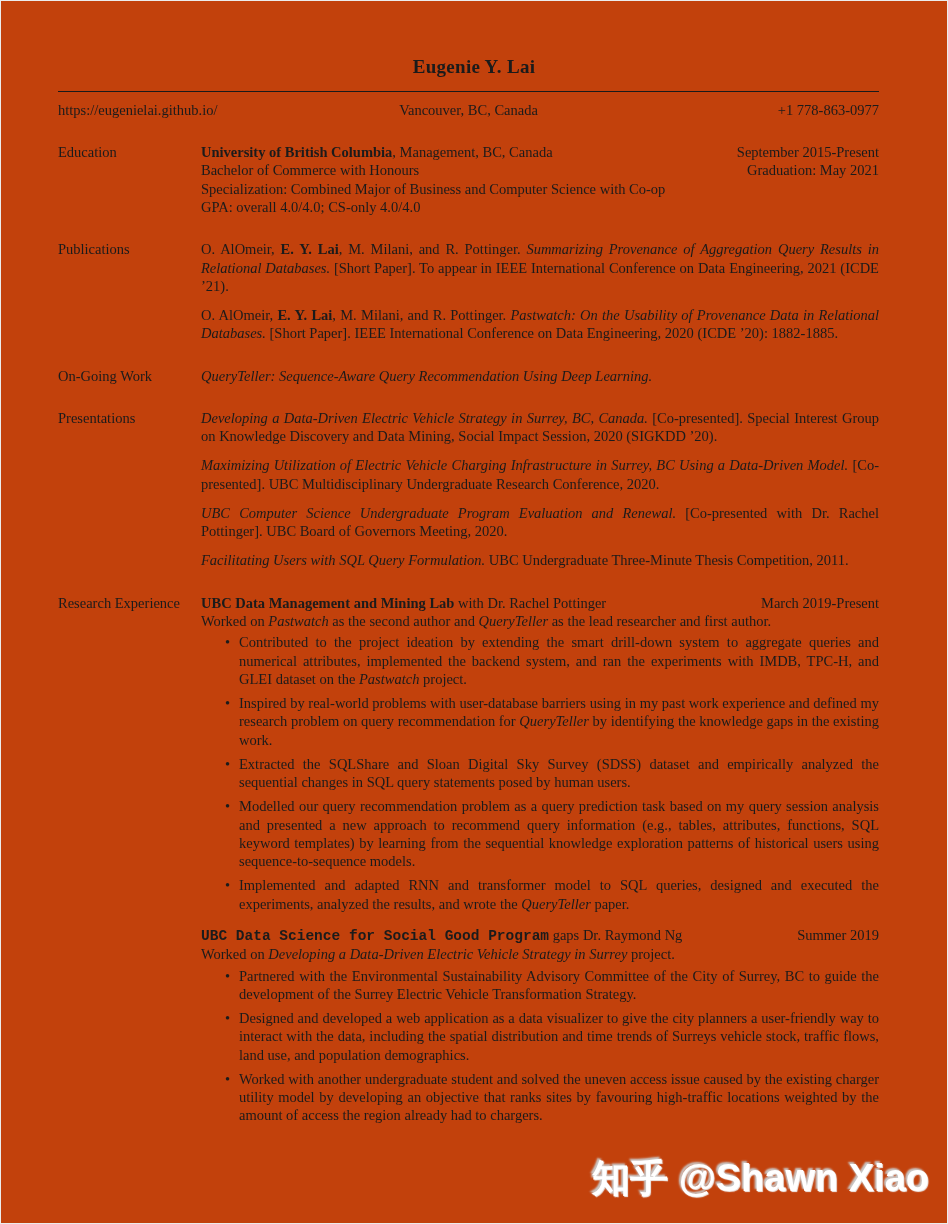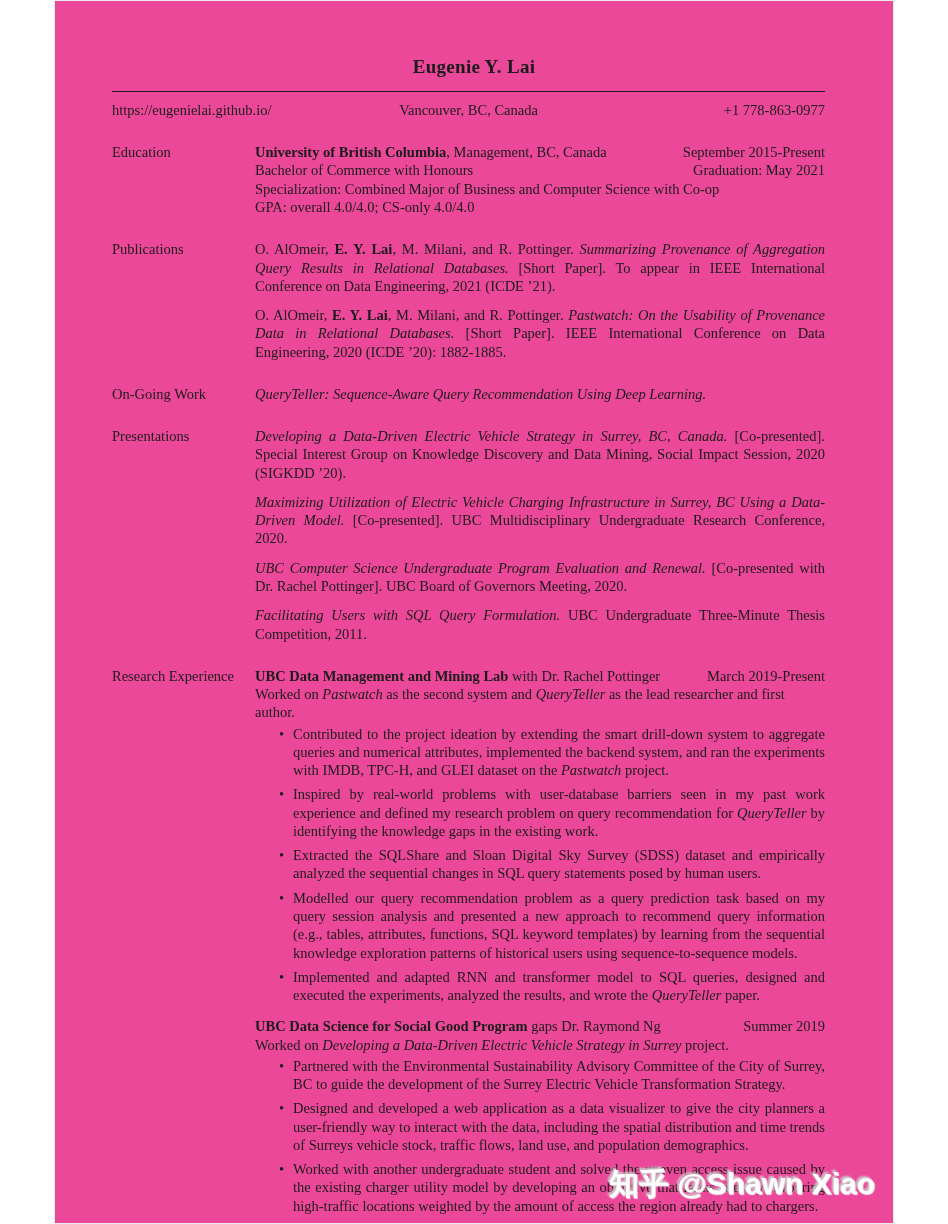--- a/index.html
+++ b/index.html
@@ -1,21 +1,21 @@
 <!DOCTYPE html>
 <html><head>
 <meta charset="utf-8">
 <style>
   html, body { margin: 0; padding: 0; background: #ffffff; }
   .page {
     position: relative;
-    width: 840px;
+    width: 948px;
     height: 1224px;
     margin: 0 auto;
-    background: #ec4899;
+    background: #c2410c;
     border: 1px solid #ececec;
     box-sizing: border-box;
     overflow: hidden;
     font-family: "Liberation Serif", serif;
     color: #1b1b1b;
     font-size: 14.5px;
     line-height: 1.26;
   }
   .title {
     margin: 0;
@@ -80,21 +80,21 @@
     content: "\2022";
     position: absolute;
     left: 24px;
     top: 0;
   }
   .watermark {
     position: absolute;
     right: 18px;
     bottom: 20px;
     font-family: "Liberation Sans", sans-serif;
-    font-size: 30px;
+    font-size: 38px;
     font-weight: 600;
     color: #ffffff;
     text-shadow: -2px -2px 2px #c9c9c9, 1px 1px 1px #f0f0f0;
     user-select: none;
   }
 </style>
 </head>
 <body>
 
 <div class="page">
@@ -151,33 +151,33 @@
 
   <div class="section">
     <div class="label">Research Experience</div>
     <div class="content">
 
       <div class="job">
         <div class="row">
           <span><span style="font-weight: bold;">UBC Data Management and Mining Lab</span><span> with Dr. Rachel Pottinger</span></span>
           <span class="date">March 2019-Present</span>
         </div>
-        <div class="job-intro"><span>Worked on </span><span style="font-style: italic;">Pastwatch</span><span> as the second system and </span><span style="font-style: italic;">QueryTeller</span><span> as the lead researcher and first author.</span></div>
+        <div class="job-intro"><span>Worked on </span><span style="font-style: italic;">Pastwatch</span><span> as the second author and </span><span style="font-style: italic;">QueryTeller</span><span> as the lead researcher and first author.</span></div>
         <ul class="bullets">
           <li><span>Contributed to the project ideation by extending the smart drill-down system to aggregate queries and numerical attributes, implemented the backend system, and ran the experiments with IMDB, TPC-H, and GLEI dataset on the </span><span style="font-style: italic;">Pastwatch</span><span> project.</span></li>
-          <li><span>Inspired by real-world problems with user-database barriers seen in my past work experience and defined my research problem on query recommendation for </span><span style="font-style: italic;">QueryTeller</span><span> by identifying the knowledge gaps in the existing work.</span></li>
+          <li><span>Inspired by real-world problems with user-database barriers using in my past work experience and defined my research problem on query recommendation for </span><span style="font-style: italic;">QueryTeller</span><span> by identifying the knowledge gaps in the existing work.</span></li>
           <li><span>Extracted the SQLShare and Sloan Digital Sky Survey (SDSS) dataset and empirically analyzed the sequential changes in SQL query statements posed by human users.</span></li>
           <li><span>Modelled our query recommendation problem as a query prediction task based on my query session analysis and presented a new approach to recommend query information (e.g., tables, attributes, functions, SQL keyword templates) by learning from the sequential knowledge exploration patterns of historical users using sequence-to-sequence models.</span></li>
           <li><span>Implemented and adapted RNN and transformer model to SQL queries, designed and executed the experiments, analyzed the results, and wrote the </span><span style="font-style: italic;">QueryTeller</span><span> paper.</span></li>
         </ul>
       </div>
 
       <div class="job">
         <div class="row">
-          <span><span style="font-weight: bold;">UBC Data Science for Social Good Program</span><span> gaps Dr. Raymond Ng</span></span>
+          <span><span style="font-weight: bold; font-family: Liberation Mono, monospace;">UBC Data Science for Social Good Program</span><span> gaps Dr. Raymond Ng</span></span>
           <span class="date">Summer 2019</span>
         </div>
         <div class="job-intro"><span>Worked on </span><span style="font-style: italic;">Developing a Data-Driven Electric Vehicle Strategy in Surrey</span><span> project.</span></div>
         <ul class="bullets">
           <li><span>Partnered with the Environmental Sustainability Advisory Committee of the City of Surrey, BC to guide the development of the Surrey Electric Vehicle Transformation Strategy.</span></li>
           <li><span>Designed and developed a web application as a data visualizer to give the city planners a user-friendly way to interact with the data, including the spatial distribution and time trends of Surreys vehicle stock, traffic flows, land use, and population demographics.</span></li>
           <li><span>Worked with another undergraduate student and solved the uneven access issue caused by the existing charger utility model by developing an objective that ranks sites by favouring high-traffic locations weighted by the amount of access the region already had to chargers.</span></li>
         </ul>
       </div>
 

